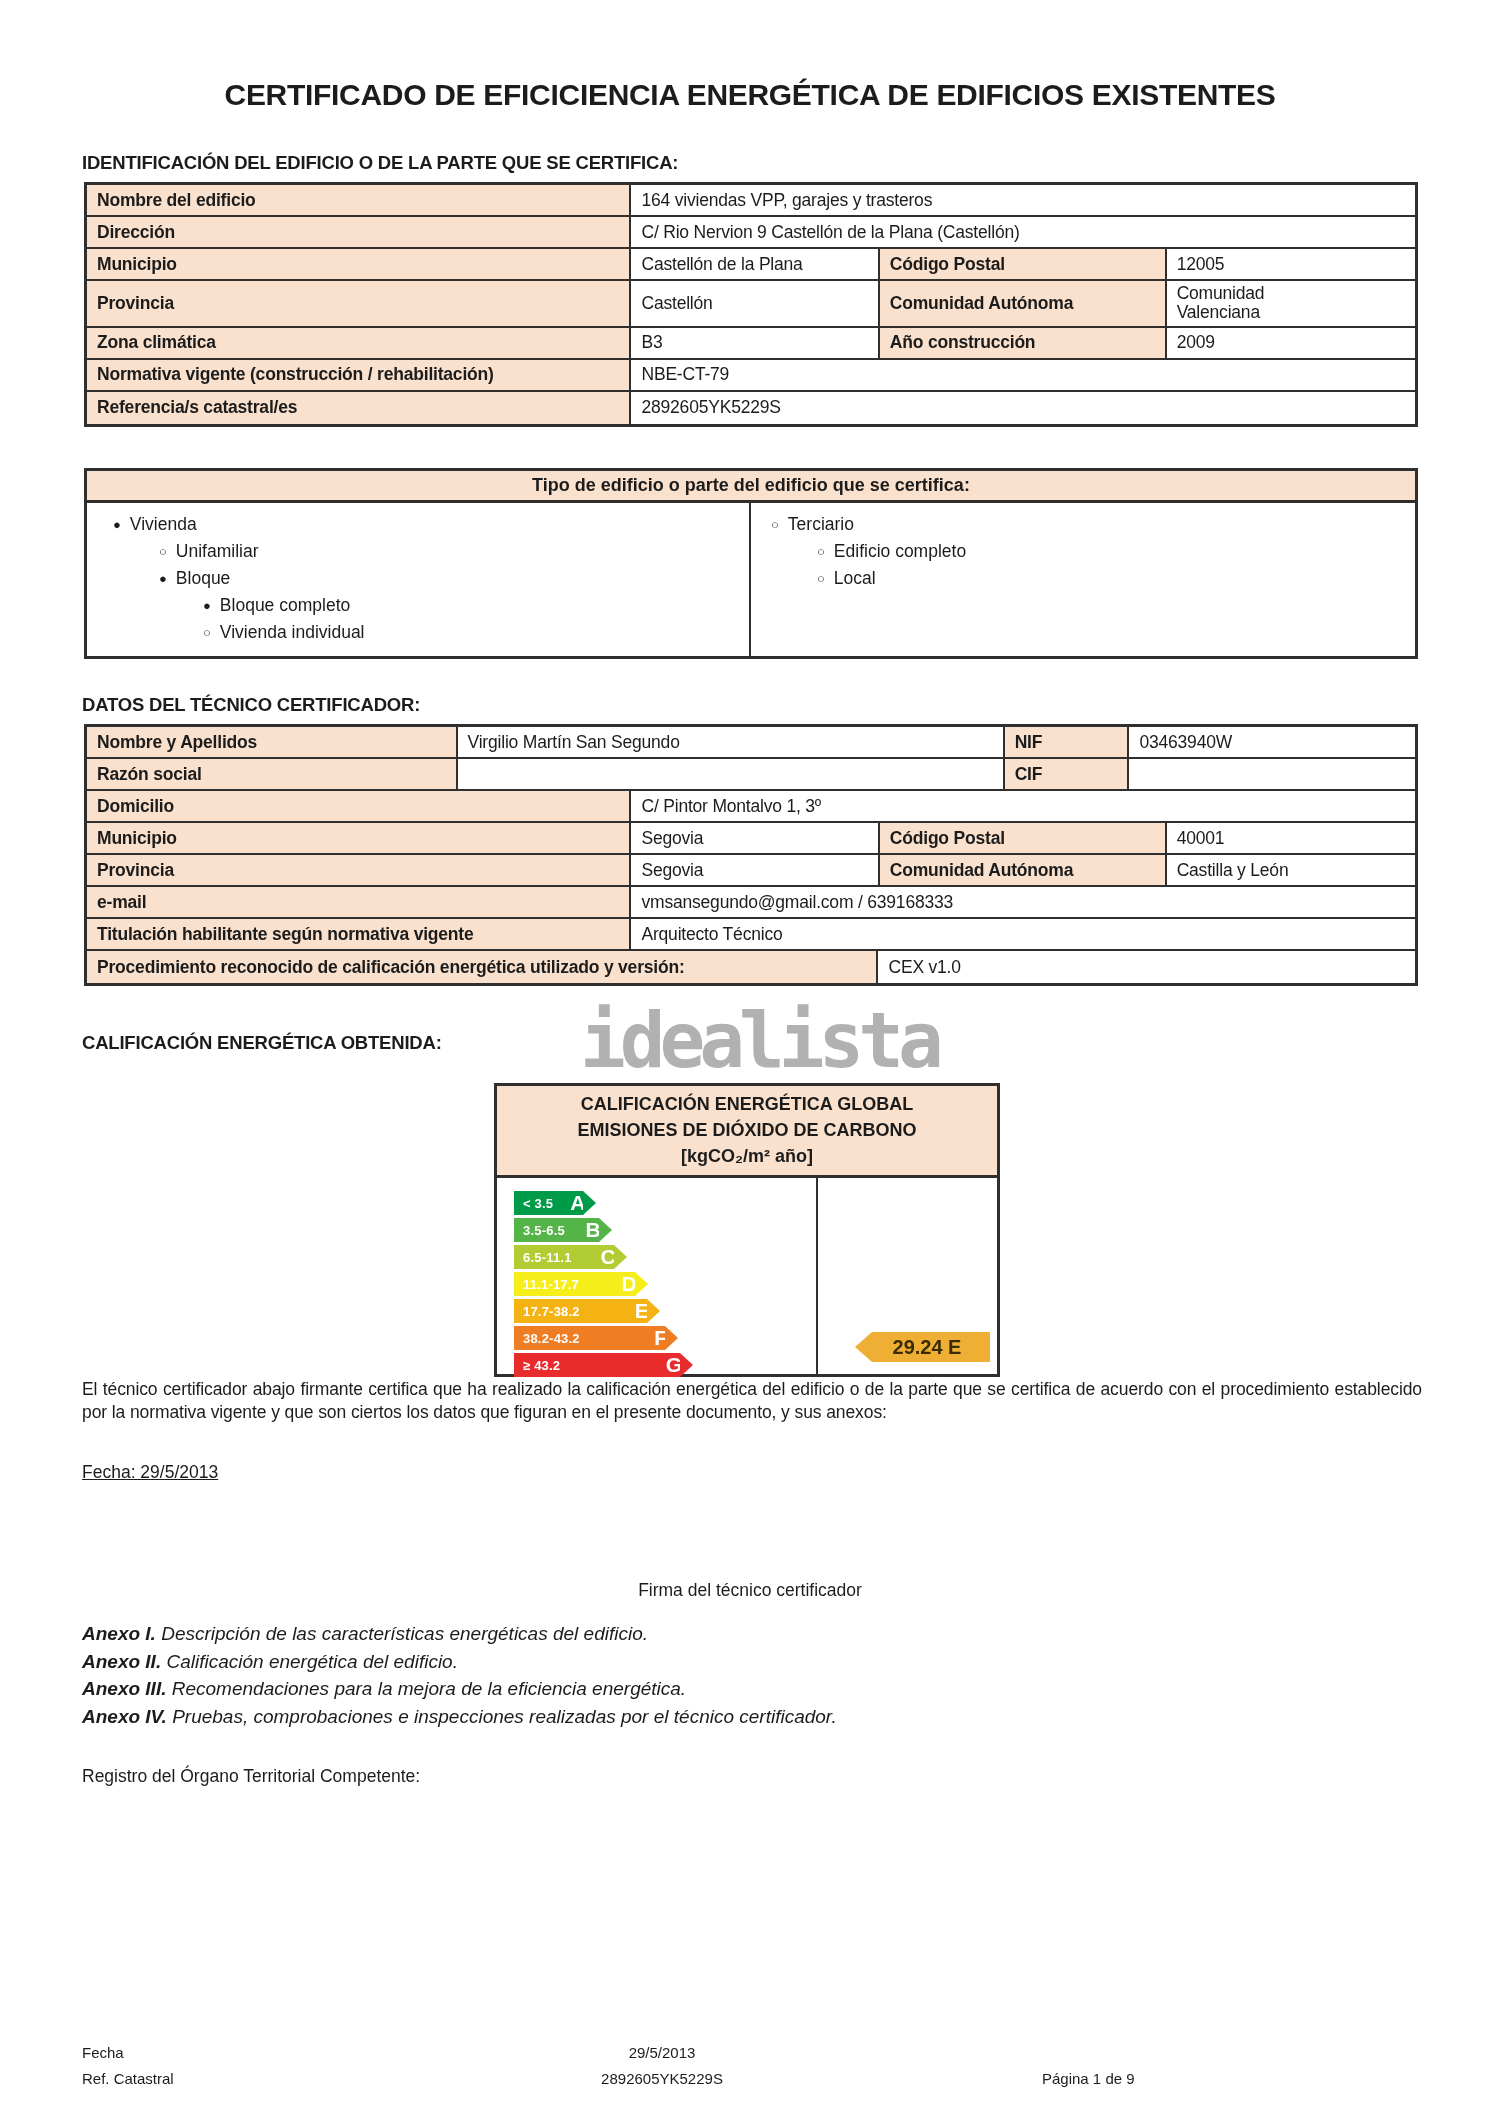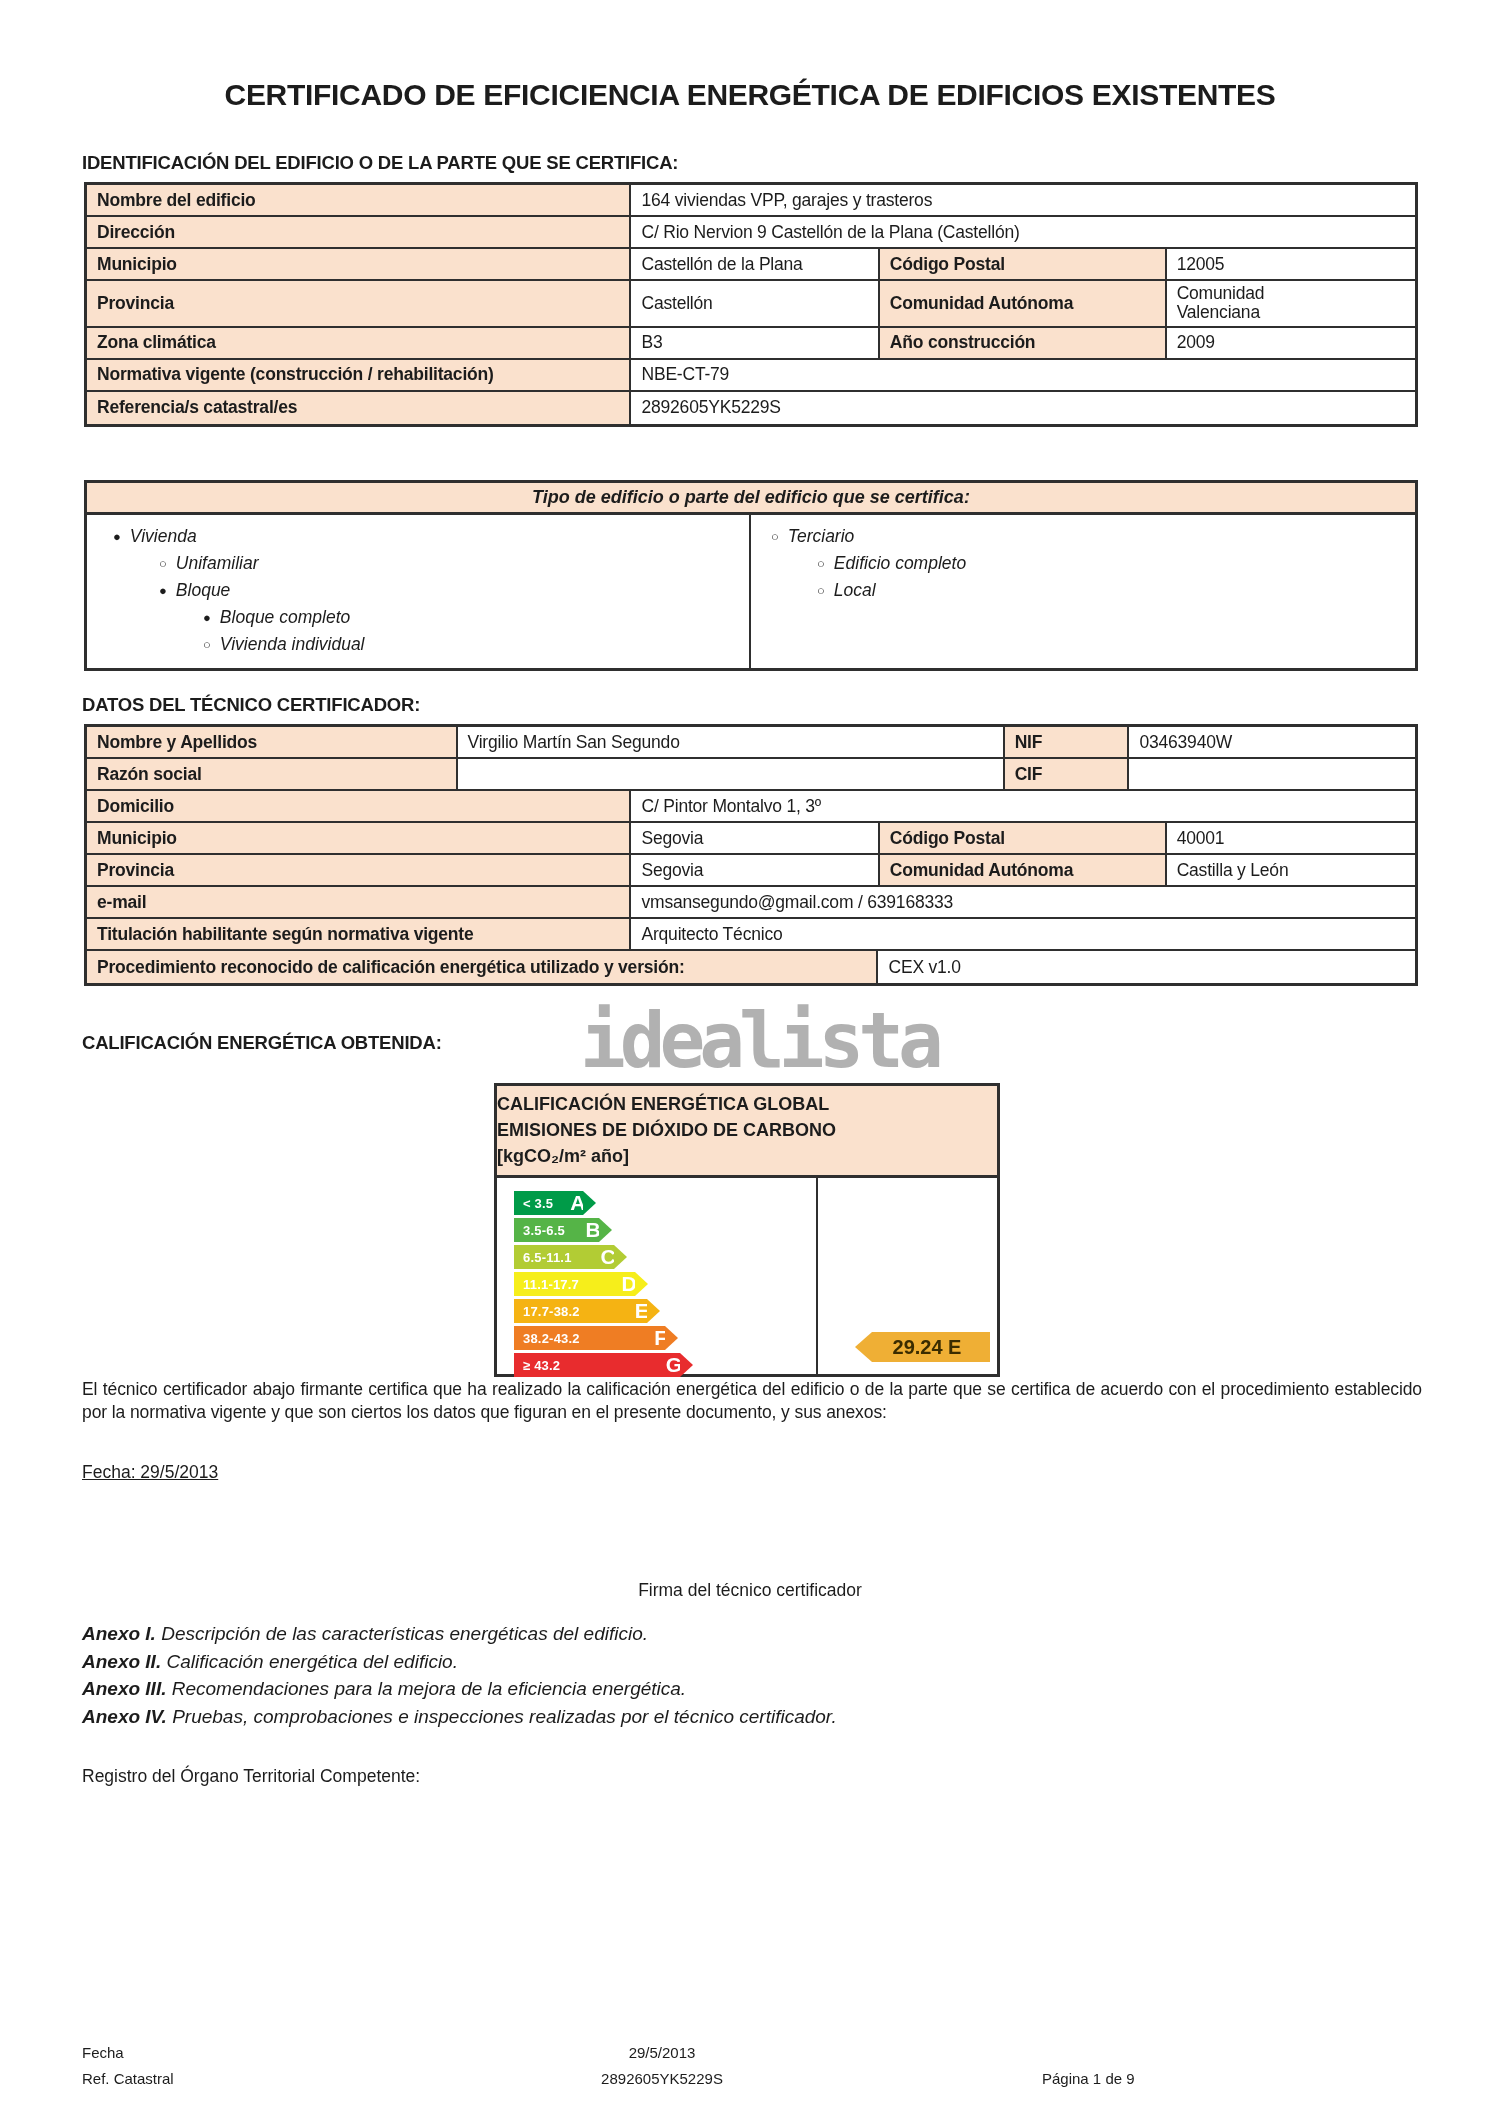--- a/index.html
+++ b/index.html
@@ -36,42 +36,42 @@
   .wrest { flex:1; }
   .two-line { display:block; width:112px; line-height:1.1; }
 
   #table1 { top:182px; }
   #table2 { top:724px; }
   #sec1-heading { top:152px; }
   #sec2-heading { top:694px; }
   #sec3-heading { top:1032px; }
 
   
-  #tipo-box { position:absolute; left:84px; top:480px; width:1334px; border:3px solid var(--table-border);font-style:italic; }
+  #tipo-box { position:absolute; left:84px; top:468px; width:1334px; border:3px solid var(--table-border); }
   .tipo-header { background:var(--cell-bg); border-bottom:3px solid var(--table-border); text-align:center;
     font-weight:bold; font-size:18px; padding:4px 0; }
   .tipo-body { display:flex; min-height:152px; }
   .tipo-col-left { width:50%; border-right:2px solid var(--table-border); padding:8px 0 10px 0; }
   .tipo-col-right { flex:1; padding:8px 0 10px 0; }
   .opt { font-size:17.5px; line-height:27px; display:flex; align-items:center; }
   .opt .bullet { font-size:13px; margin-right:9px; }
   .ind-l0 { padding-left:26px; }
   .ind-l1 { padding-left:72px; }
   .ind-l2 { padding-left:116px; }
   .ind-r0 { padding-left:20px; }
   .ind-r1 { padding-left:66px; }
 
   
   .watermark { position:absolute; top:996px; left:580px; z-index:6;
     font-family:"DejaVu Sans Mono", monospace; font-weight:bold; font-size:76px; letter-spacing:-6px;
     color:var(--watermark); opacity:0.78; }
 
   
   #chart-box { position:absolute; left:494px; top:1083px; width:506px; border:3px solid var(--table-border); background:#fff; }
-  .chart-header { background:var(--cell-bg); border-bottom:3px solid var(--table-border); 
+  .chart-header { background:var(--cell-bg); border-bottom:3px solid var(--table-border); text-align:center;
     font-weight:bold; font-size:18px; line-height:26px; padding:5px 0 6px; }
   .chart-body { display:flex; height:196px; }
   .chart-left { width:64.2%; border-right:2px solid var(--table-border); padding:13px 0 0 17px; }
   .chart-right { flex:1; position:relative; }
   .scale-bar { position:relative; height:24px; margin-bottom:3px; background:var(--c);
     display:flex; align-items:center; }
   .scale-bar::after { content:""; position:absolute; left:100%; top:0; width:0; height:0;
     border-left:13px solid var(--c); border-top:12px solid transparent; border-bottom:12px solid transparent; }
   .scale-range { font-size:13px; font-weight:bold; color:#fff; padding-left:9px; letter-spacing:0.2px; white-space:nowrap; }
   .scale-grade { position:absolute; right:-2px; top:50%; transform:translateY(-50%);

